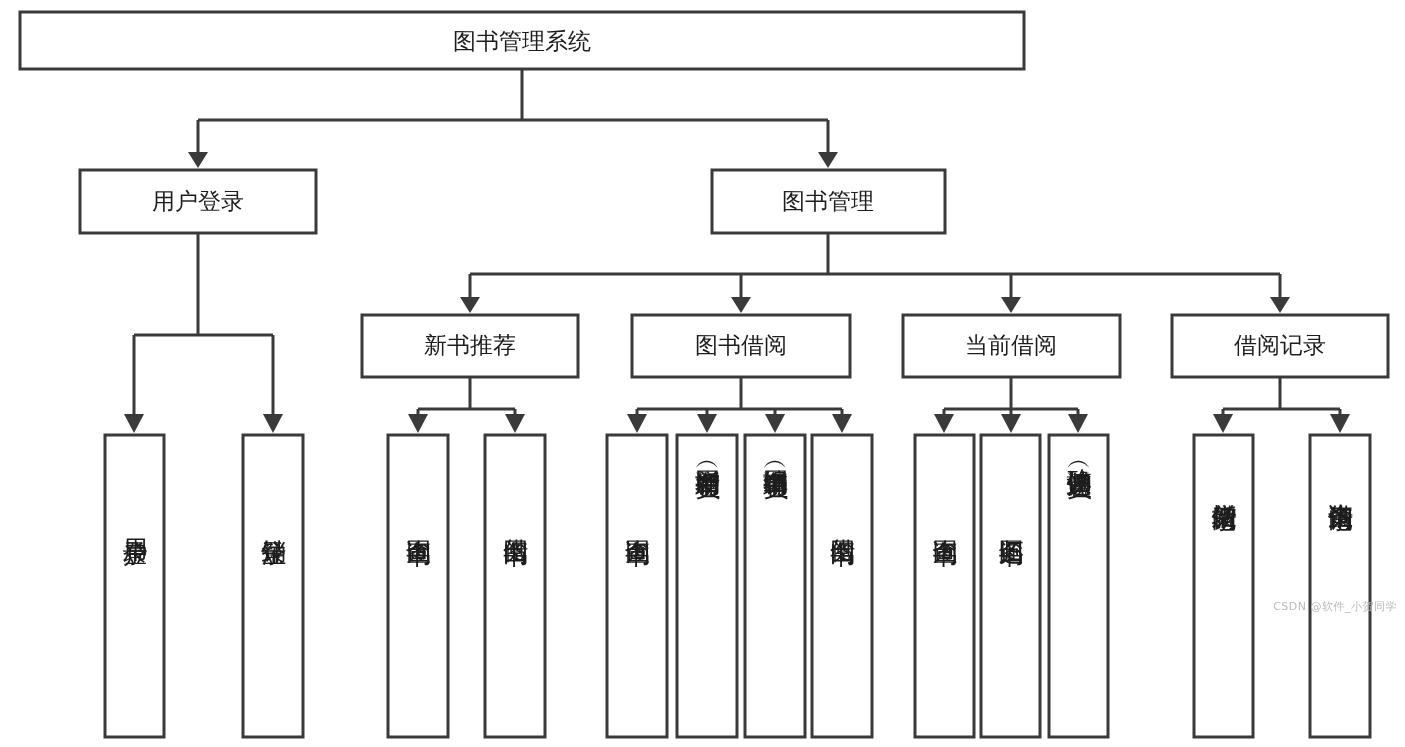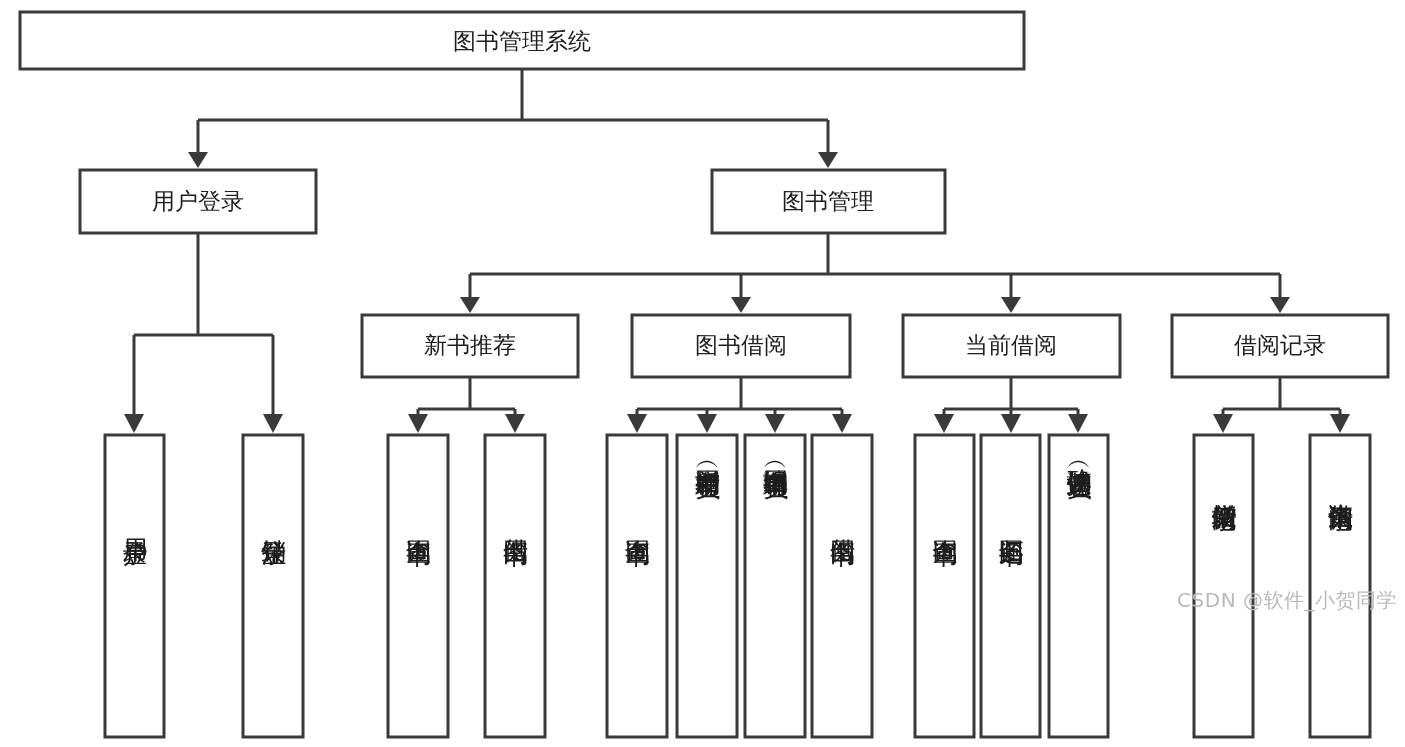--- a/index.html
+++ b/index.html
@@ -67,21 +67,21 @@
     letter-spacing: 1px;
     color: #1d1d1d;
     white-space: nowrap;
     text-align: start;
   }
   .watermark {
     position: absolute;
     right: 8px;
     bottom: 4px;
     font-family: "DejaVu Sans", "Liberation Sans", sans-serif;
-    font-size: 20px;
+    font-size: 11px;
     color: #b9b9b9;
     letter-spacing: 0.5px;
     user-select: none;
   }
 </style>
 </head>
 <body>
 
 <div id="diagram-root">
 

